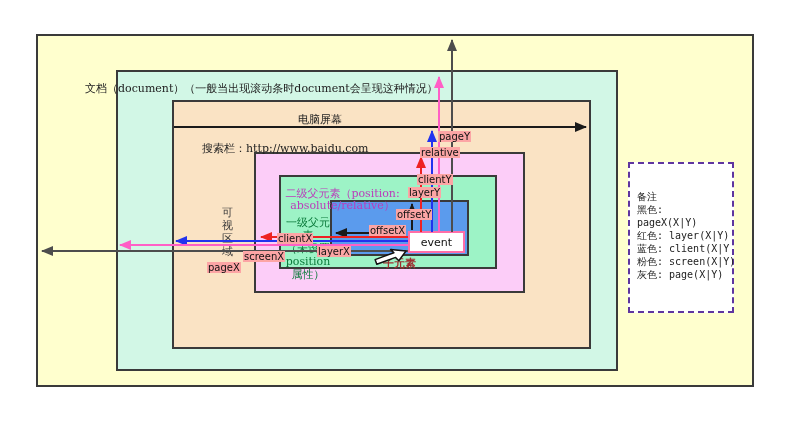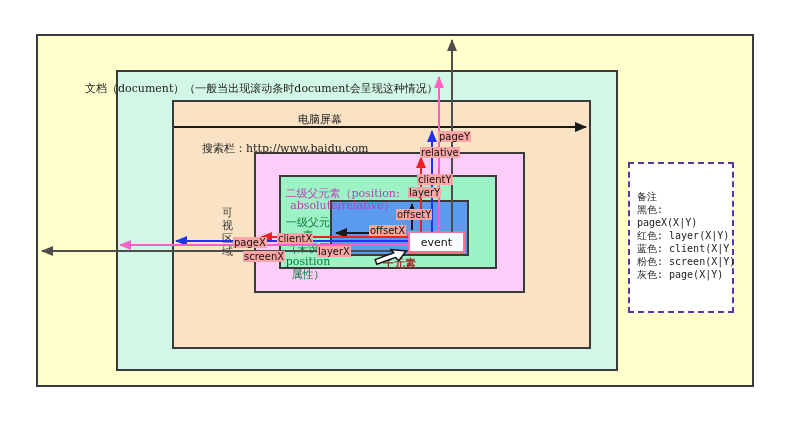--- a/index.html
+++ b/index.html
@@ -94,21 +94,21 @@
 
     <line x1="406" y1="233" x2="336" y2="233" stroke="#1a1a1a" stroke-width="2" marker-end="url(#m-black)"></line>
     <line x1="408" y1="237" x2="261" y2="237" stroke="#ee2222" stroke-width="2" marker-end="url(#m-red)"></line>
     <line x1="408" y1="241" x2="176" y2="241" stroke="#2233ee" stroke-width="2" marker-end="url(#m-blue)"></line>
     <line x1="408" y1="245" x2="120" y2="245" stroke="#ff5fc6" stroke-width="2" marker-end="url(#m-pink)"></line>
     <line x1="408" y1="251" x2="42" y2="251" stroke="#4d4d4d" stroke-width="2" marker-end="url(#m-gray)"></line>
 
     <polygon points="406,251 390.6,249.4 393.9,252.7 375.1,259.6 376.8,264.3 395.6,257.4 398.8,260.7" fill="#ffffff" stroke="#111111" stroke-width="1.5" stroke-linejoin="round"></polygon>
   </svg>
 
-  <div class="axis-label" style="left:207px;top:237px;margin-left:26px;">pageX</div>
+  <div class="axis-label" style="left:207px;top:262px;">pageX</div>
   <div class="axis-label" style="left:243px;top:251px;">screenX</div>
   <div class="axis-label" style="left:277px;top:233px;">clientX</div>
   <div class="axis-label" style="left:317px;top:246px;">layerX</div>
   <div class="axis-label" style="left:349px;top:225px;margin-left:20px;">offsetX</div>
   <div class="axis-label" style="left:438px;top:131px;">pageY</div>
   <div class="axis-label" style="left:420px;top:147px;">relative</div>
   <div class="axis-label" style="left:417px;top:174px;">clientY</div>
   <div class="axis-label" style="left:408px;top:187px;">layerY</div>
   <div class="axis-label" style="left:396px;top:209px;">offsetY</div>
 

